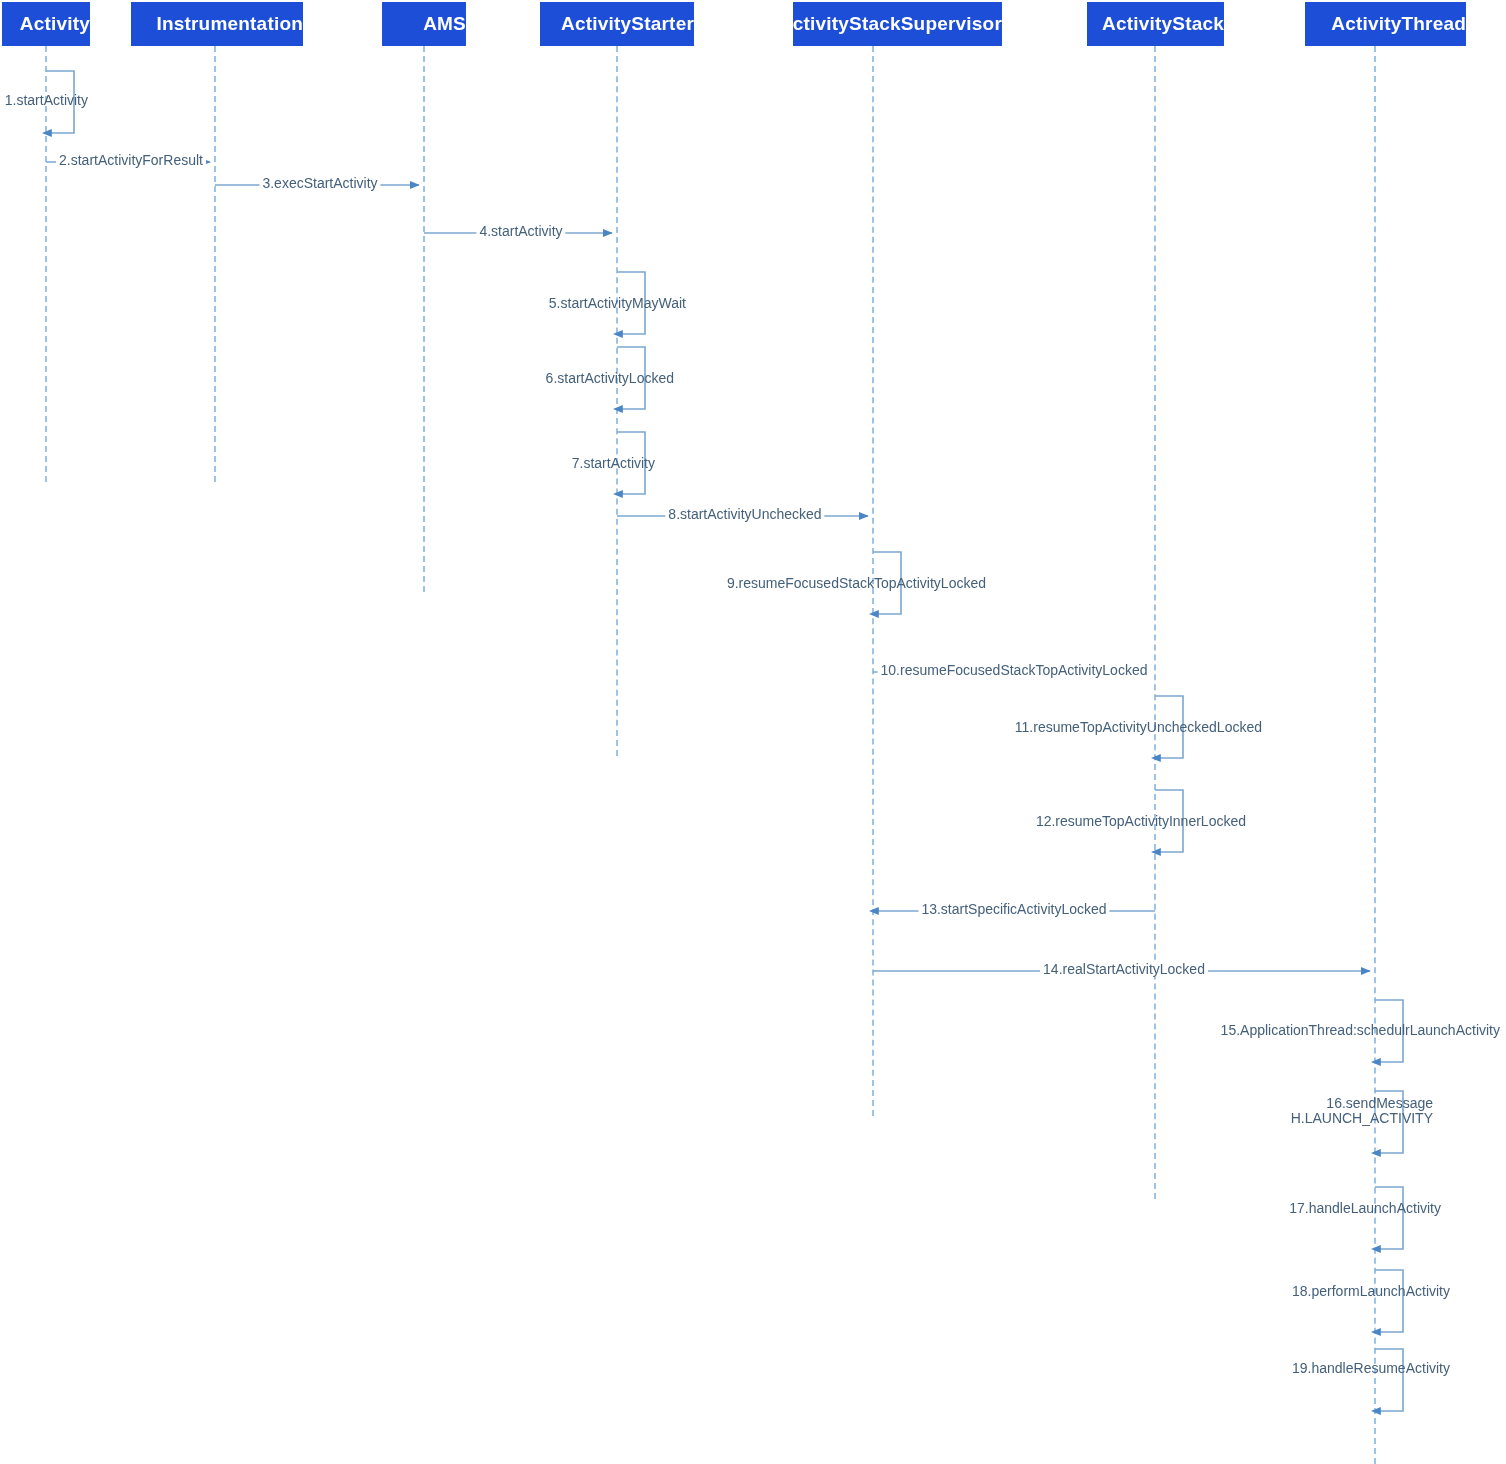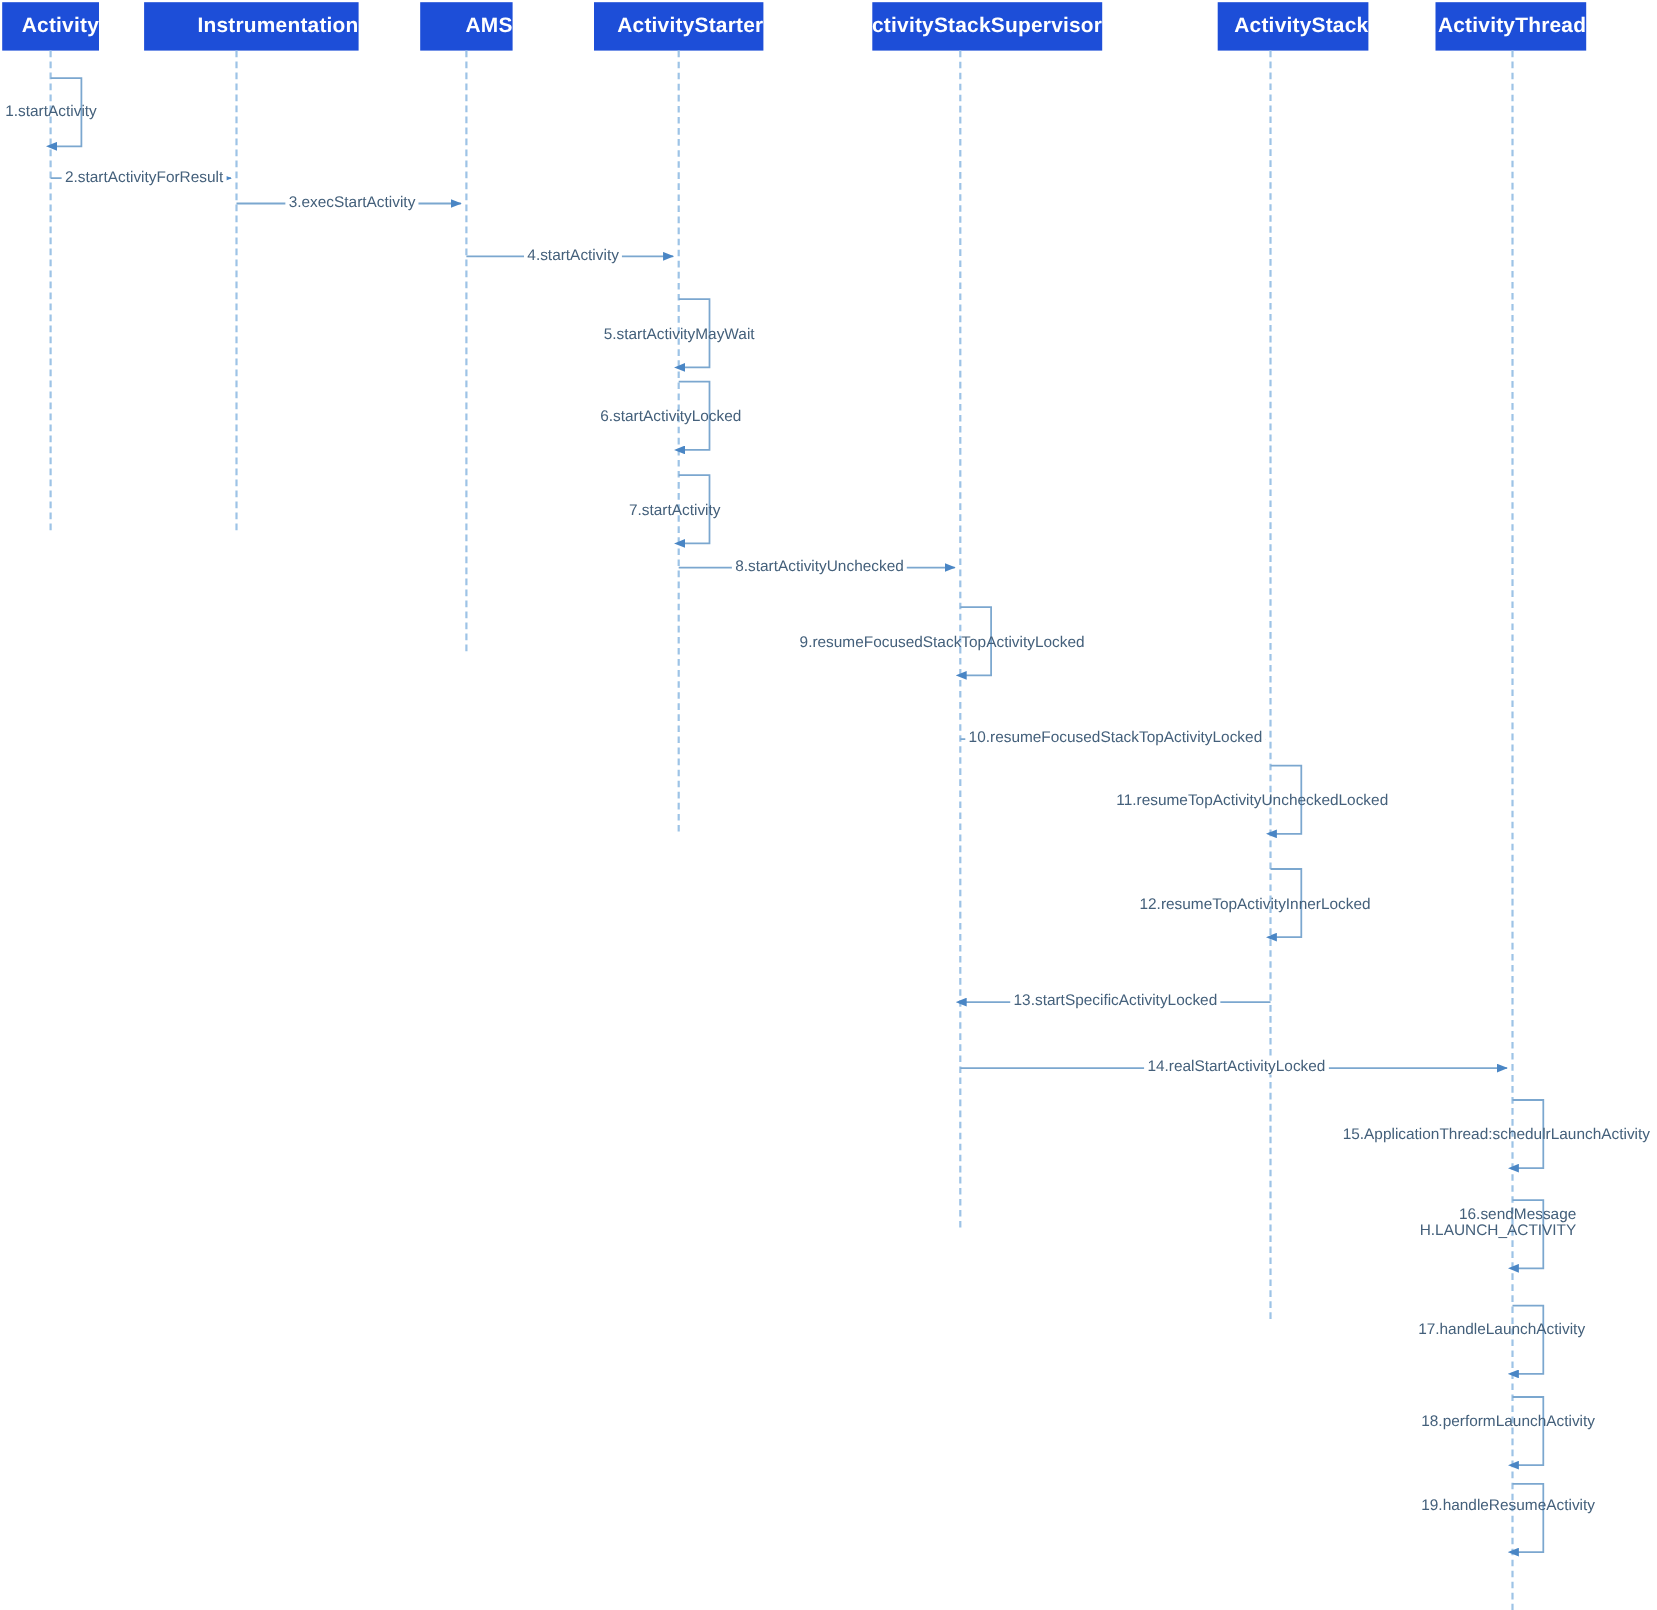--- a/index.html
+++ b/index.html
@@ -58,36 +58,36 @@
 </style>
 </head>
 <body>
 
 <div id="diagram">
 
   <div id="headers">
       <div class="lifeline-header" style="left: 2px; width: 88px;">
         <span>Activity</span>
       </div>
-      <div class="lifeline-header" style="left: 131px; width: 195px;">
+      <div class="lifeline-header" style="left: 131px; width: 172px;">
         <span>Instrumentation</span>
       </div>
       <div class="lifeline-header" style="left: 382px; width: 84px;">
         <span>AMS</span>
       </div>
       <div class="lifeline-header" style="left: 540px; width: 154px;">
         <span>ActivityStarter</span>
       </div>
       <div class="lifeline-header" style="left: 793px; width: 209px;">
         <span>ActivityStackSupervisor</span>
       </div>
-      <div class="lifeline-header" style="left: 1087px; width: 137px; margin-left: 20px;">
+      <div class="lifeline-header" style="left: 1087px; width: 137px;">
         <span>ActivityStack</span>
       </div>
-      <div class="lifeline-header" style="left: 1305px; width: 137px;">
+      <div class="lifeline-header" style="left: 1305px; width: 161px;">
         <span>ActivityThread</span>
       </div>
     </div>
 
   <div id="lifelines">
       <div class="lifeline-line" style="left: 45px; top: 46px; height: 436px;"></div>
       <div class="lifeline-line" style="left: 214px; top: 46px; height: 436px;"></div>
       <div class="lifeline-line" style="left: 423px; top: 46px; height: 546px;"></div>
       <div class="lifeline-line" style="left: 616px; top: 46px; height: 710px;"></div>
       <div class="lifeline-line" style="left: 872px; top: 46px; height: 1070px;"></div>

